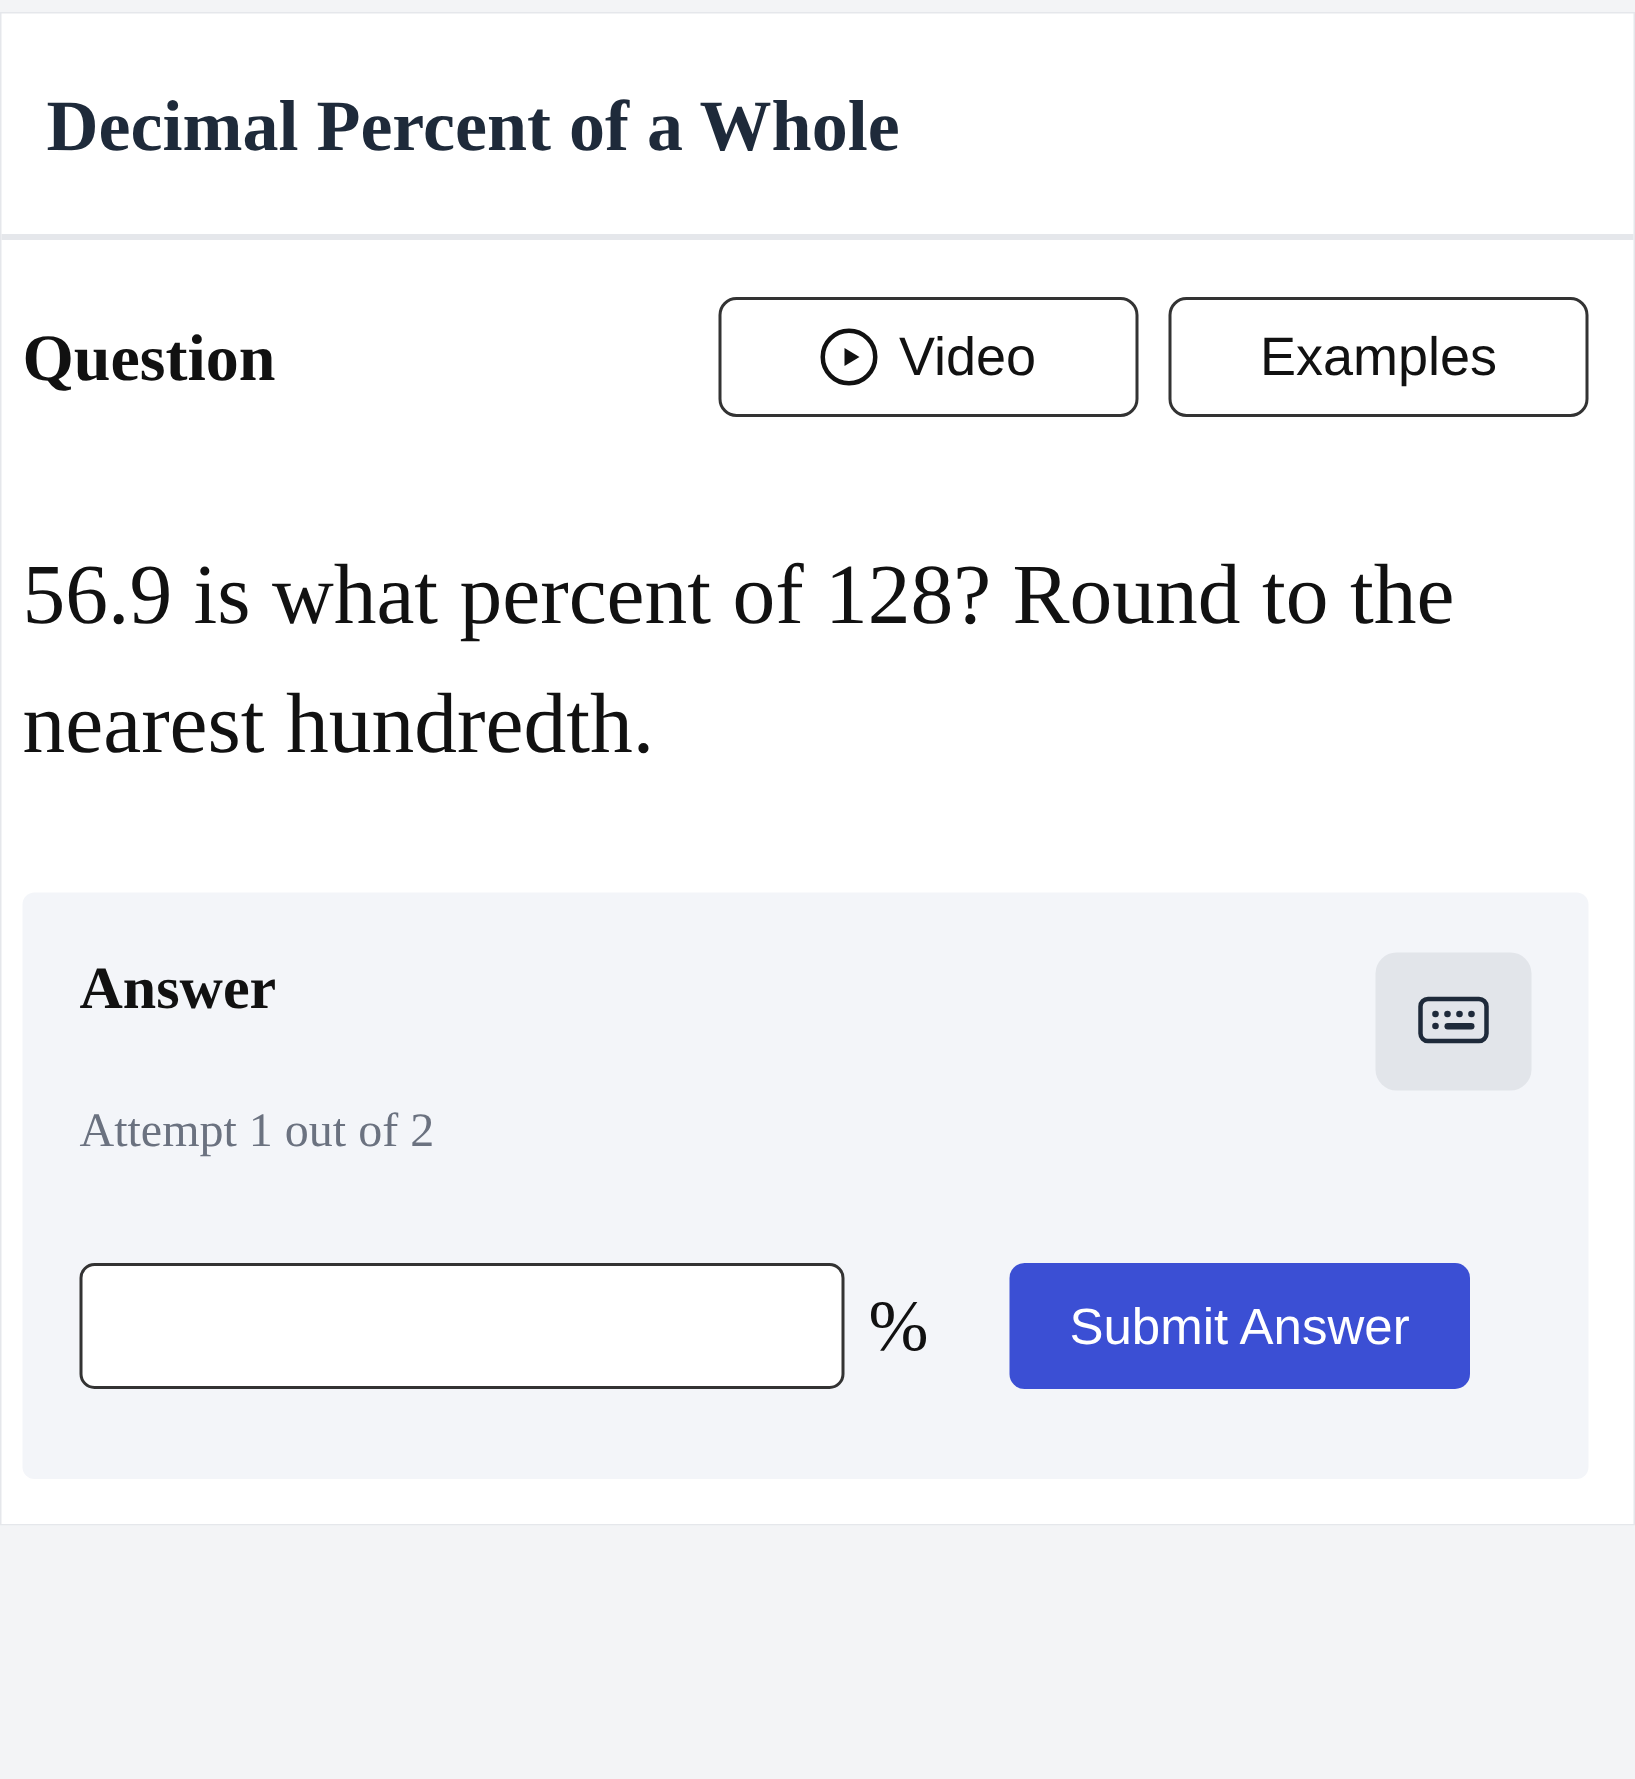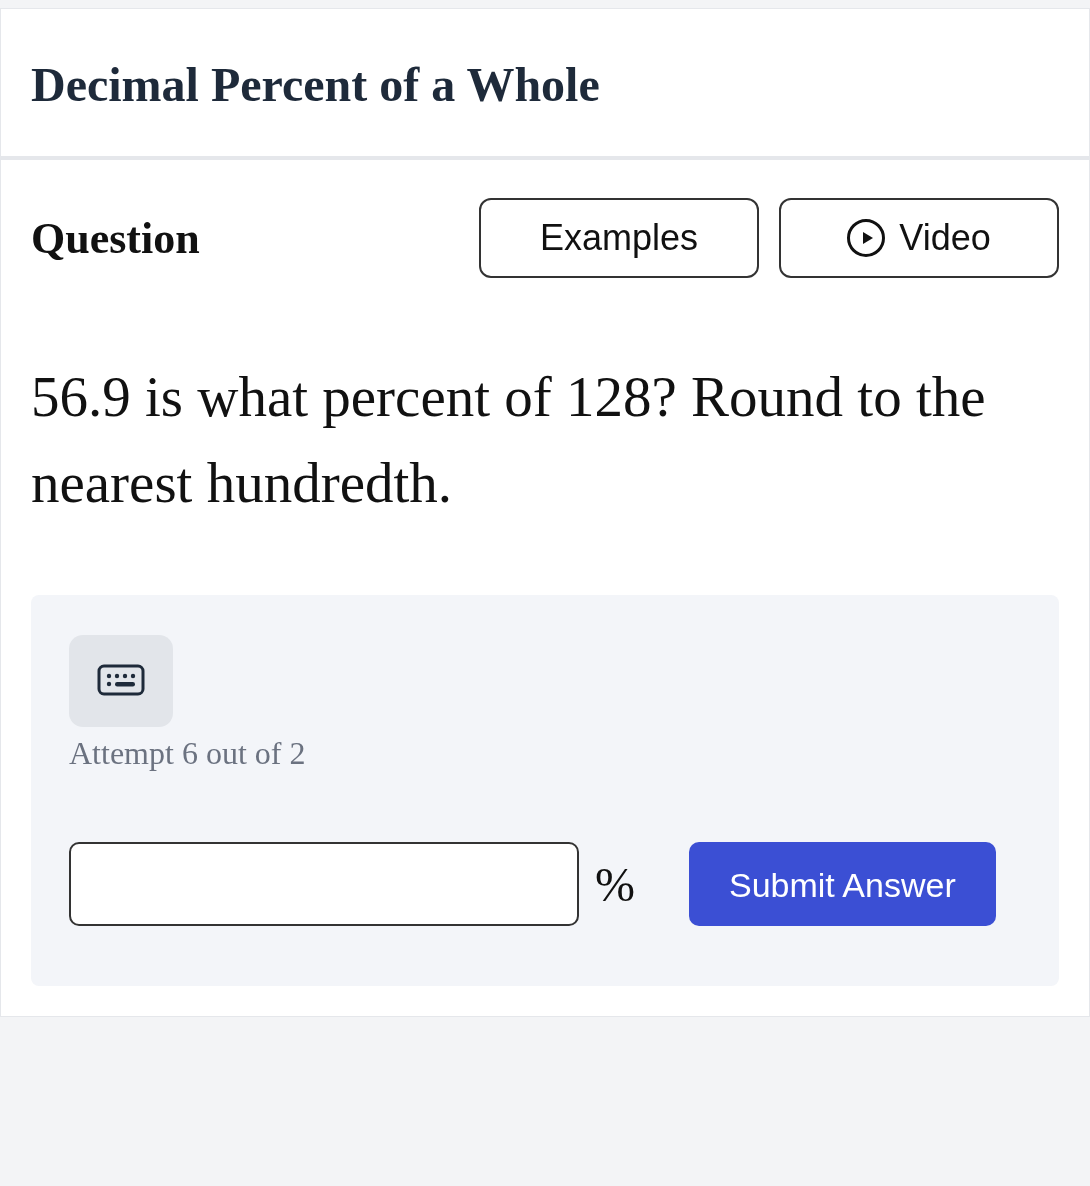--- a/index.html
+++ b/index.html
@@ -23,21 +23,21 @@
   .title-section {
     padding: 48px 30px 44px 30px;
     border-bottom: 4px solid #e5e7eb;
   }
   .page-title {
     font-size: 48px;
     font-weight: 700;
     color: #1e2a3a;
   }
   .content {
-    padding: 38px 30px 30px 30px;
+    padding: 38px 30px 30px 14px;
   }
   .question-row {
     display: flex;
     align-items: center;
     justify-content: space-between;
     margin-bottom: 76px;
   }
   .question-heading {
     font-size: 44px;
     font-weight: 700;
@@ -158,50 +158,53 @@
 <div class="container">
   <div class="title-section">
     <h1 class="page-title">Decimal Percent of a Whole</h1>
   </div>
 
   <div class="content">
     <div class="question-row">
       <h2 class="question-heading">Question</h2>
       <div class="button-group">
         <button class="outline-button">
-          <span>Examples</span>
-        </button>
-        <button class="outline-button">
           <span class="play-icon-wrapper">
             <span class="play-triangle"></span>
           </span>
           <span>Video</span>
         </button>
+        <button class="outline-button">
+          <span>Examples</span>
+        </button>
       </div>
     </div>
 
     <p class="question-text">56.9 is what percent of 128? Round to the nearest hundredth.</p>
 
     <div class="answer-panel">
       <div class="answer-header-row">
+        <div>
+          <h3 class="answer-heading">Answer</h3>
+        </div>
         <button class="keyboard-button">
           <span>
             <svg width="48" height="32" viewBox="0 0 48 32" fill="none">
               <rect x="2" y="2" width="44" height="28" rx="5" stroke="#1e2a3a" stroke-width="3" fill="none"></rect>
               <circle cx="12" cy="12" r="2.2" fill="#1e2a3a"></circle>
               <circle cx="20" cy="12" r="2.2" fill="#1e2a3a"></circle>
               <circle cx="28" cy="12" r="2.2" fill="#1e2a3a"></circle>
               <circle cx="36" cy="12" r="2.2" fill="#1e2a3a"></circle>
               <circle cx="12" cy="20" r="2.2" fill="#1e2a3a"></circle>
               <rect x="18" y="18" width="20" height="4.4" rx="2.2" fill="#1e2a3a"></rect>
             </svg>
           </span>
         </button>
       </div>
-      <p class="attempt-text">Attempt 6 out of 2</p>
+      <p class="attempt-text">Attempt 1 out of 2</p>
 
       <div class="answer-input-row">
         <input type="text" class="answer-input" value="" style="">
         <span class="percent-sign">%</span>
         <button class="submit-button">Submit Answer</button>
       </div>
     </div>
   </div>
 </div>
 

